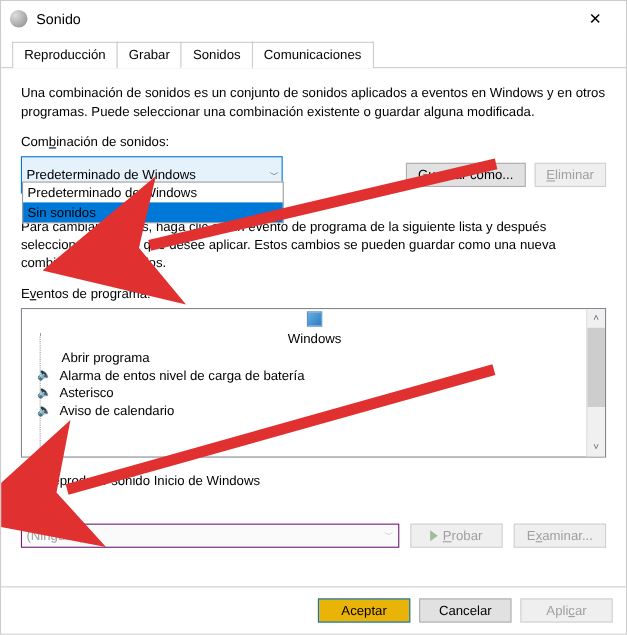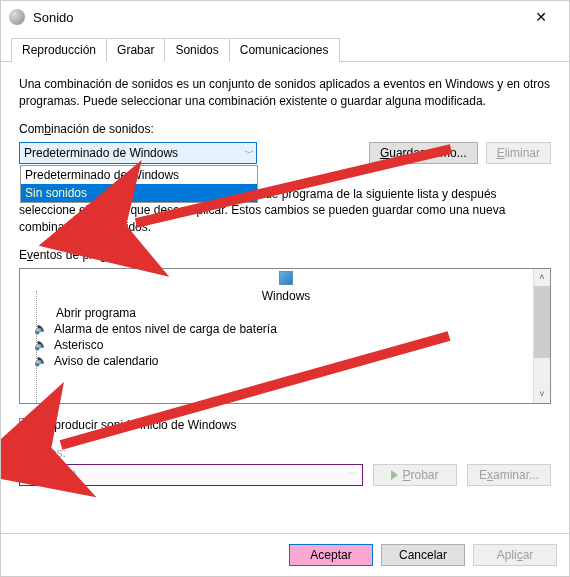--- a/index.html
+++ b/index.html
@@ -69,21 +69,21 @@
     margin-top: 6px;
     position: relative;
   }
   .combobox {
     width: 238px;
     height: 22px;
     border: 1px solid #0078d7;
     background: #e5f1fb;
     display: flex;
     align-items: center;
-    padding: 4px 4px;
+    padding: 16px 4px;
     position: relative;
   }
   .combobox .arrow {
     position: absolute;
     right: 2px;
     top: 50%;
     transform: translateY(-50%);
     font-size: 9px;
     color: #333;
   }
@@ -94,21 +94,21 @@
     width: 238px;
     border: 1px solid #999;
     background: #fff;
     z-index: 10;
   }
   .dropdown .opt {
     padding: 2px 4px;
   }
   .dropdown .opt.selected {
     background: #0078d7;
-    color: #fef9c3;
+    color: #000000;
   }
   .btn {
     height: 22px;
     padding: 0 10px;
     border: 1px solid #adadad;
     background: #e1e1e1;
     display: inline-flex;
     align-items: center;
     justify-content: center;
     font-size: 12px;
@@ -247,21 +247,21 @@
     padding: 10px 12px;
     display: flex;
     justify-content: flex-end;
     gap: 8px;
     position: absolute;
     bottom: 0;
     left: 0;
     right: 0;
     background: #fff;
   }
-  .btn.default { border-color: #0078d7; background: #f9a8d4; }
+  .btn.default { border-color: #0078d7; background: #eab308; }
   
   .arrow-overlay { position: absolute; top: 0; left: 0; width: 570px; height: 577px; pointer-events: none; z-index: 50; }
 </style>
 </head>
 <body>
 
 <div class="titlebar">
   <div class="icon"></div>
   <div class="title">Sonido</div>
   <div class="close">✕</div>

